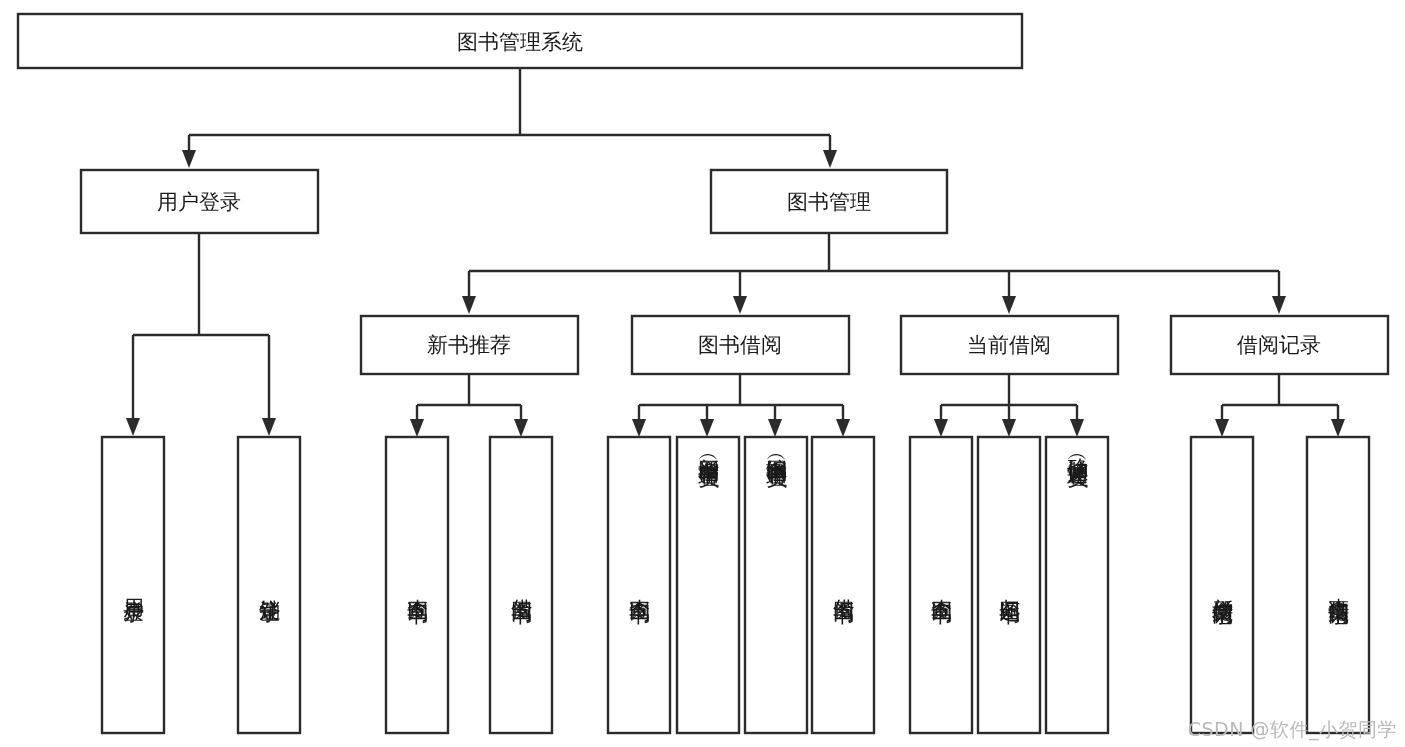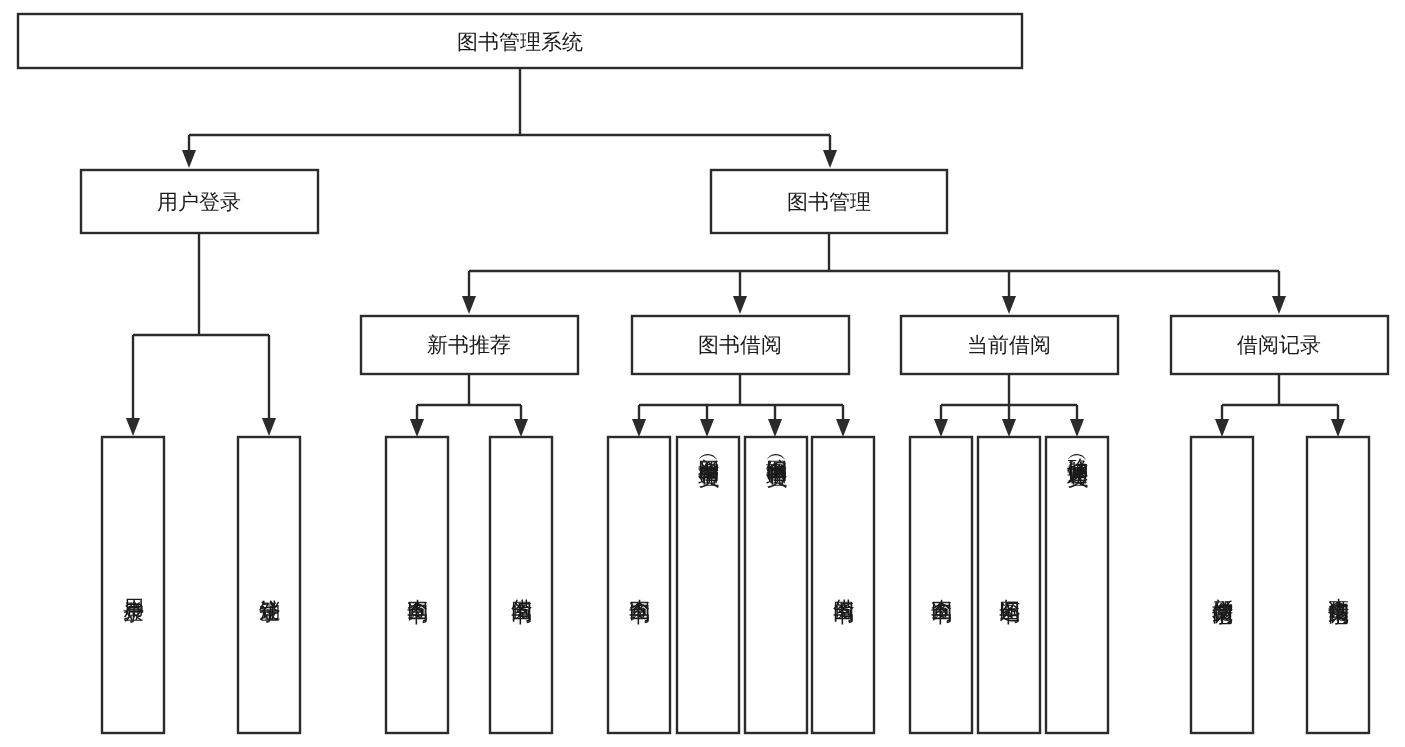--- a/index.html
+++ b/index.html
@@ -203,13 +203,14 @@
   <div class="node-label-v align-top" style="left:745px; top:437px; width:62px; height:296px;">编辑图书（管理员）</div>
   <div class="node-label-v" style="left:812px; top:437px; width:62px; height:296px;">借阅图书</div>
 
   <div class="node-label-v" style="left:910px; top:437px; width:62px; height:296px;">查询图书</div>
   <div class="node-label-v" style="left:978px; top:437px; width:62px; height:296px;">归还图书</div>
   <div class="node-label-v align-top" style="left:1046px; top:437px; width:62px; height:296px;">确认归还（管理员）</div>
 
   <div class="node-label-v" style="left:1191px; top:437px; width:62px; height:296px;">新增借阅记录</div>
   <div class="node-label-v" style="left:1307px; top:437px; width:62px; height:296px;">查询借阅记录</div>
 
+  <div id="watermark">CSDN @软件_小贺同学</div>
 </div>
 
 </body></html>

